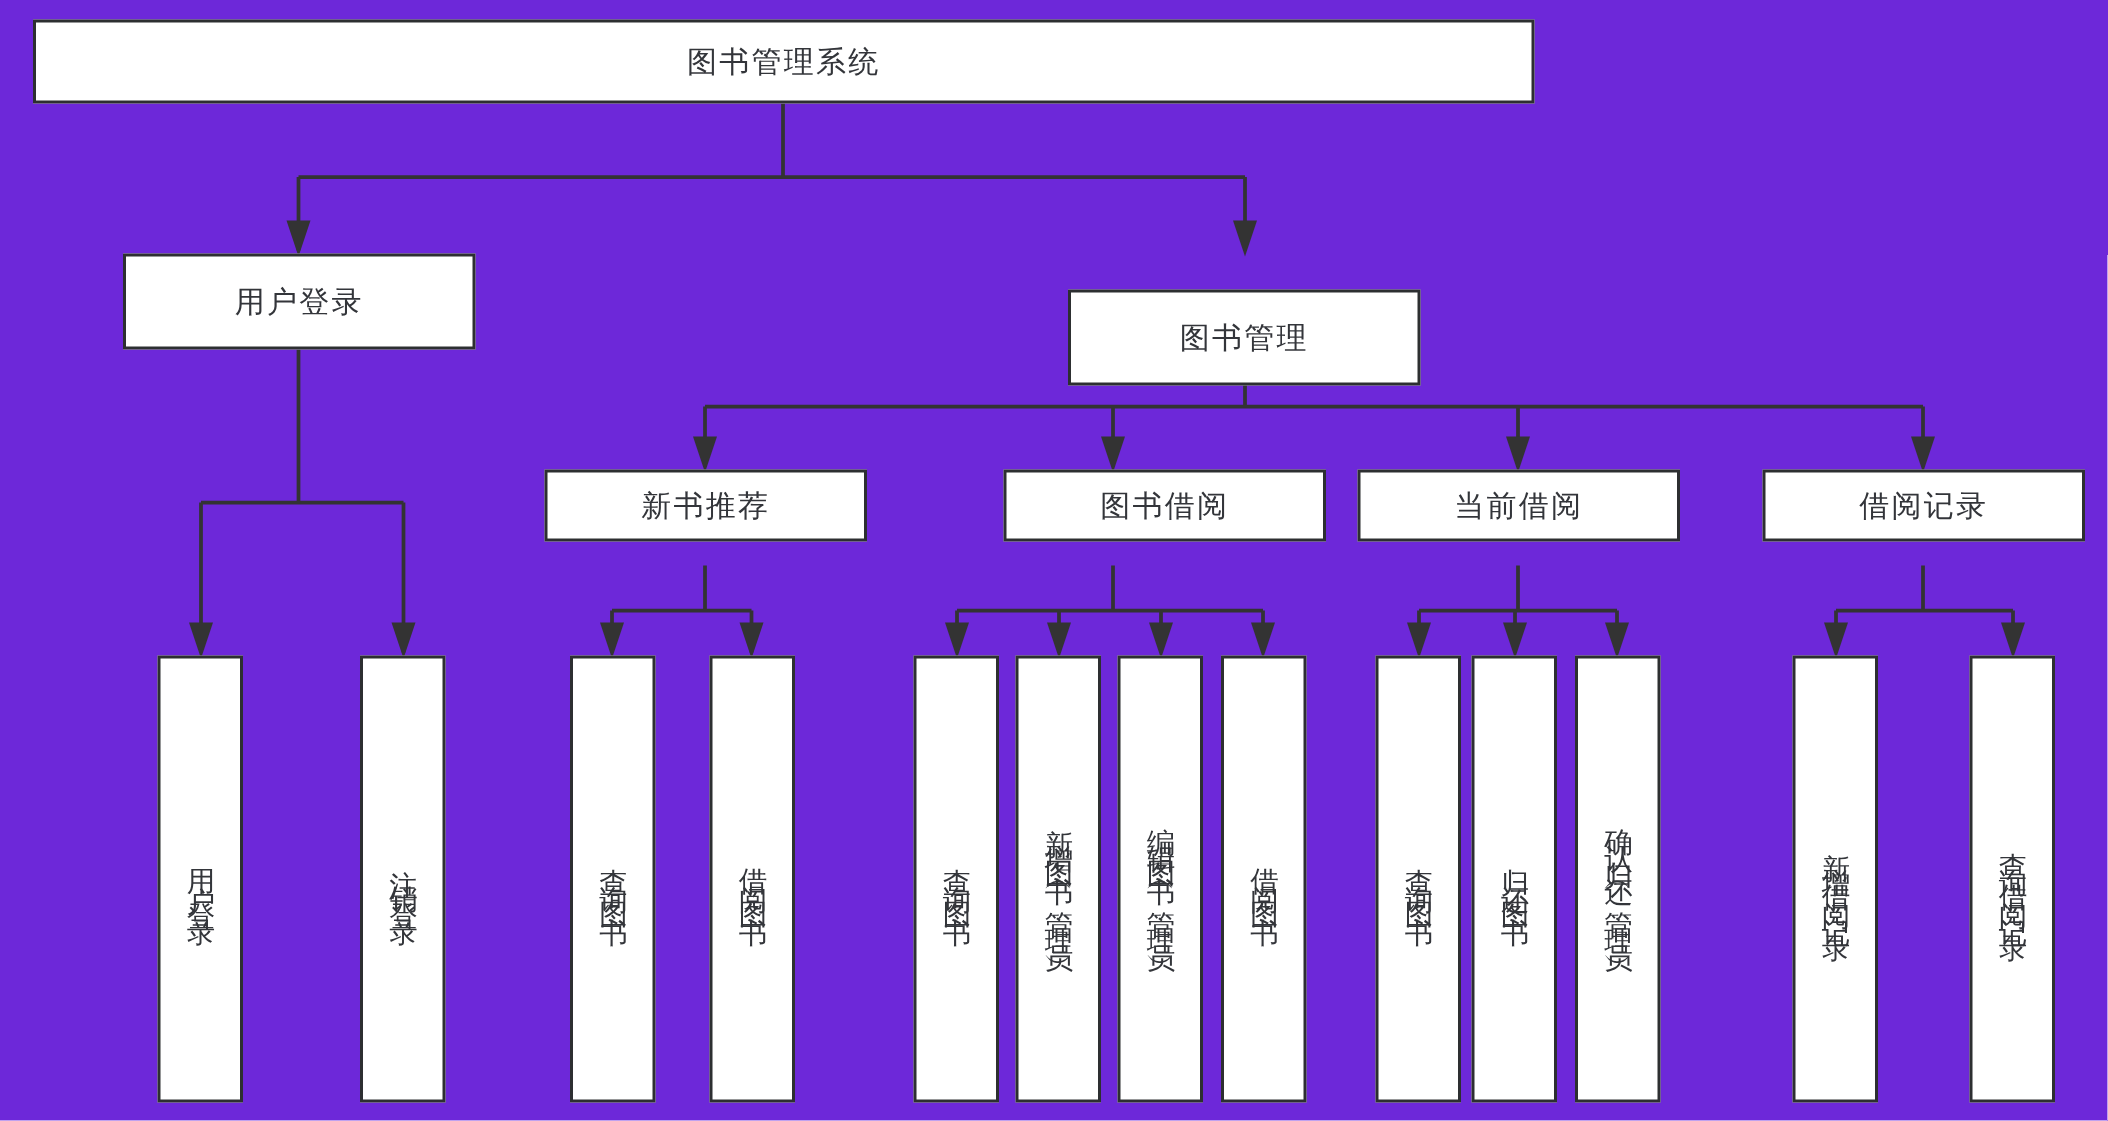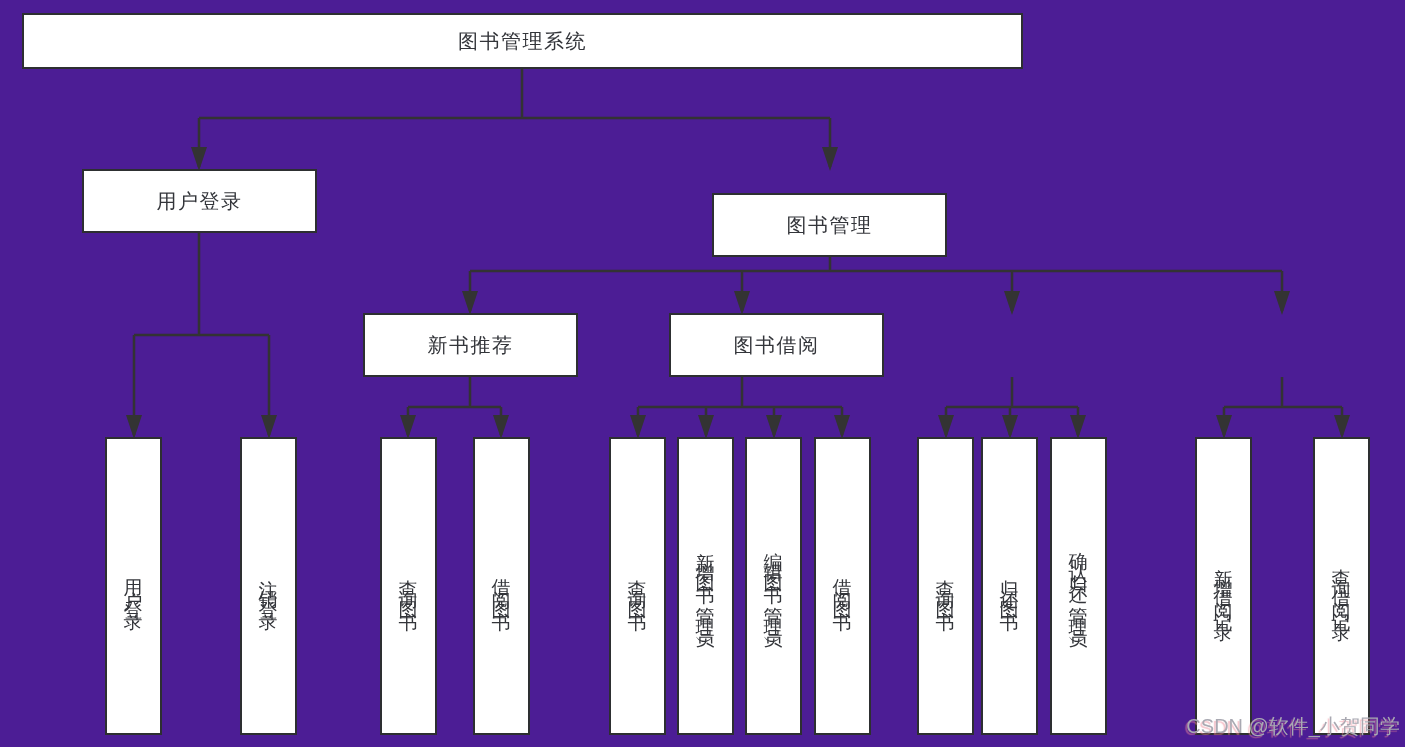--- a/index.html
+++ b/index.html
@@ -1,35 +1,35 @@
 <!DOCTYPE html>
 <html><head>
 <meta charset="utf-8">
 <style>
   html,body{margin:0;padding:0;background:#ffffff;}
   .canvas{
     position:relative;
     width:1405px;height:747px;
-    background:#4c1d95;
+    background:#6d28d9;
     font-family:"Liberation Sans",sans-serif;
     overflow:hidden;
   }
   .wires{position:absolute;left:0;top:0;z-index:1;}
   .box{
     position:absolute;
     background:#ffffff;
     border:2.5px solid #2d2f31;
     box-sizing:border-box;
     display:flex;align-items:center;justify-content:center;
     color:#33353a;
     z-index:2;
   }
   .root{left:22px;top:13px;width:1001px;height:56px;border-width:2px;}
   .lv2{height:64px;width:235px;top:169px;}
-  .lv3{height:64px;width:215px;top:313px;}
+  .lv3{height:48px;width:215px;top:313px;}
   .leaf{width:57px;height:298px;top:437px;}
   .hlabel{font-size:20px;letter-spacing:1.5px;white-space:nowrap;}
   .vlabel{
     writing-mode:vertical-rl;
     text-orientation:mixed;
     font-size:19px;
     letter-spacing:11px;
     line-height:1;
     white-space:nowrap;
   }
@@ -90,20 +90,26 @@
   <div class="box lv2" style="left:712px;margin-top:24px;">
     <span class="hlabel">图书管理</span>
   </div>
 
   <div class="box lv3" style="left:363px;">
     <span class="hlabel">新书推荐</span>
   </div>
   <div class="box lv3" style="left:669px;">
     <span class="hlabel">图书借阅</span>
   </div>
+  <div class="box lv3" style="left:905px;">
+    <span class="hlabel">当前借阅</span>
+  </div>
+  <div class="box lv3" style="left:1175px;">
+    <span class="hlabel">借阅记录</span>
+  </div>
 
   <div class="box leaf" style="left:105px;">
     <span class="vlabel">用户登录</span>
   </div>
   <div class="box leaf" style="left:240px;">
     <span class="vlabel">注销登录</span>
   </div>
 
   <div class="box leaf" style="left:380px;">
     <span class="vlabel">查询图书</span>
@@ -135,14 +141,13 @@
     <span class="vlabel">确认归还（管理员）</span>
   </div>
 
   <div class="box leaf" style="left:1195px;">
     <span class="vlabel">新增借阅记录</span>
   </div>
   <div class="box leaf" style="left:1313px;">
     <span class="vlabel">查询借阅记录</span>
   </div>
 
-  <div class="watermark">CSDN @软件_小贺同学</div>
 </div>
 
 </body></html>

